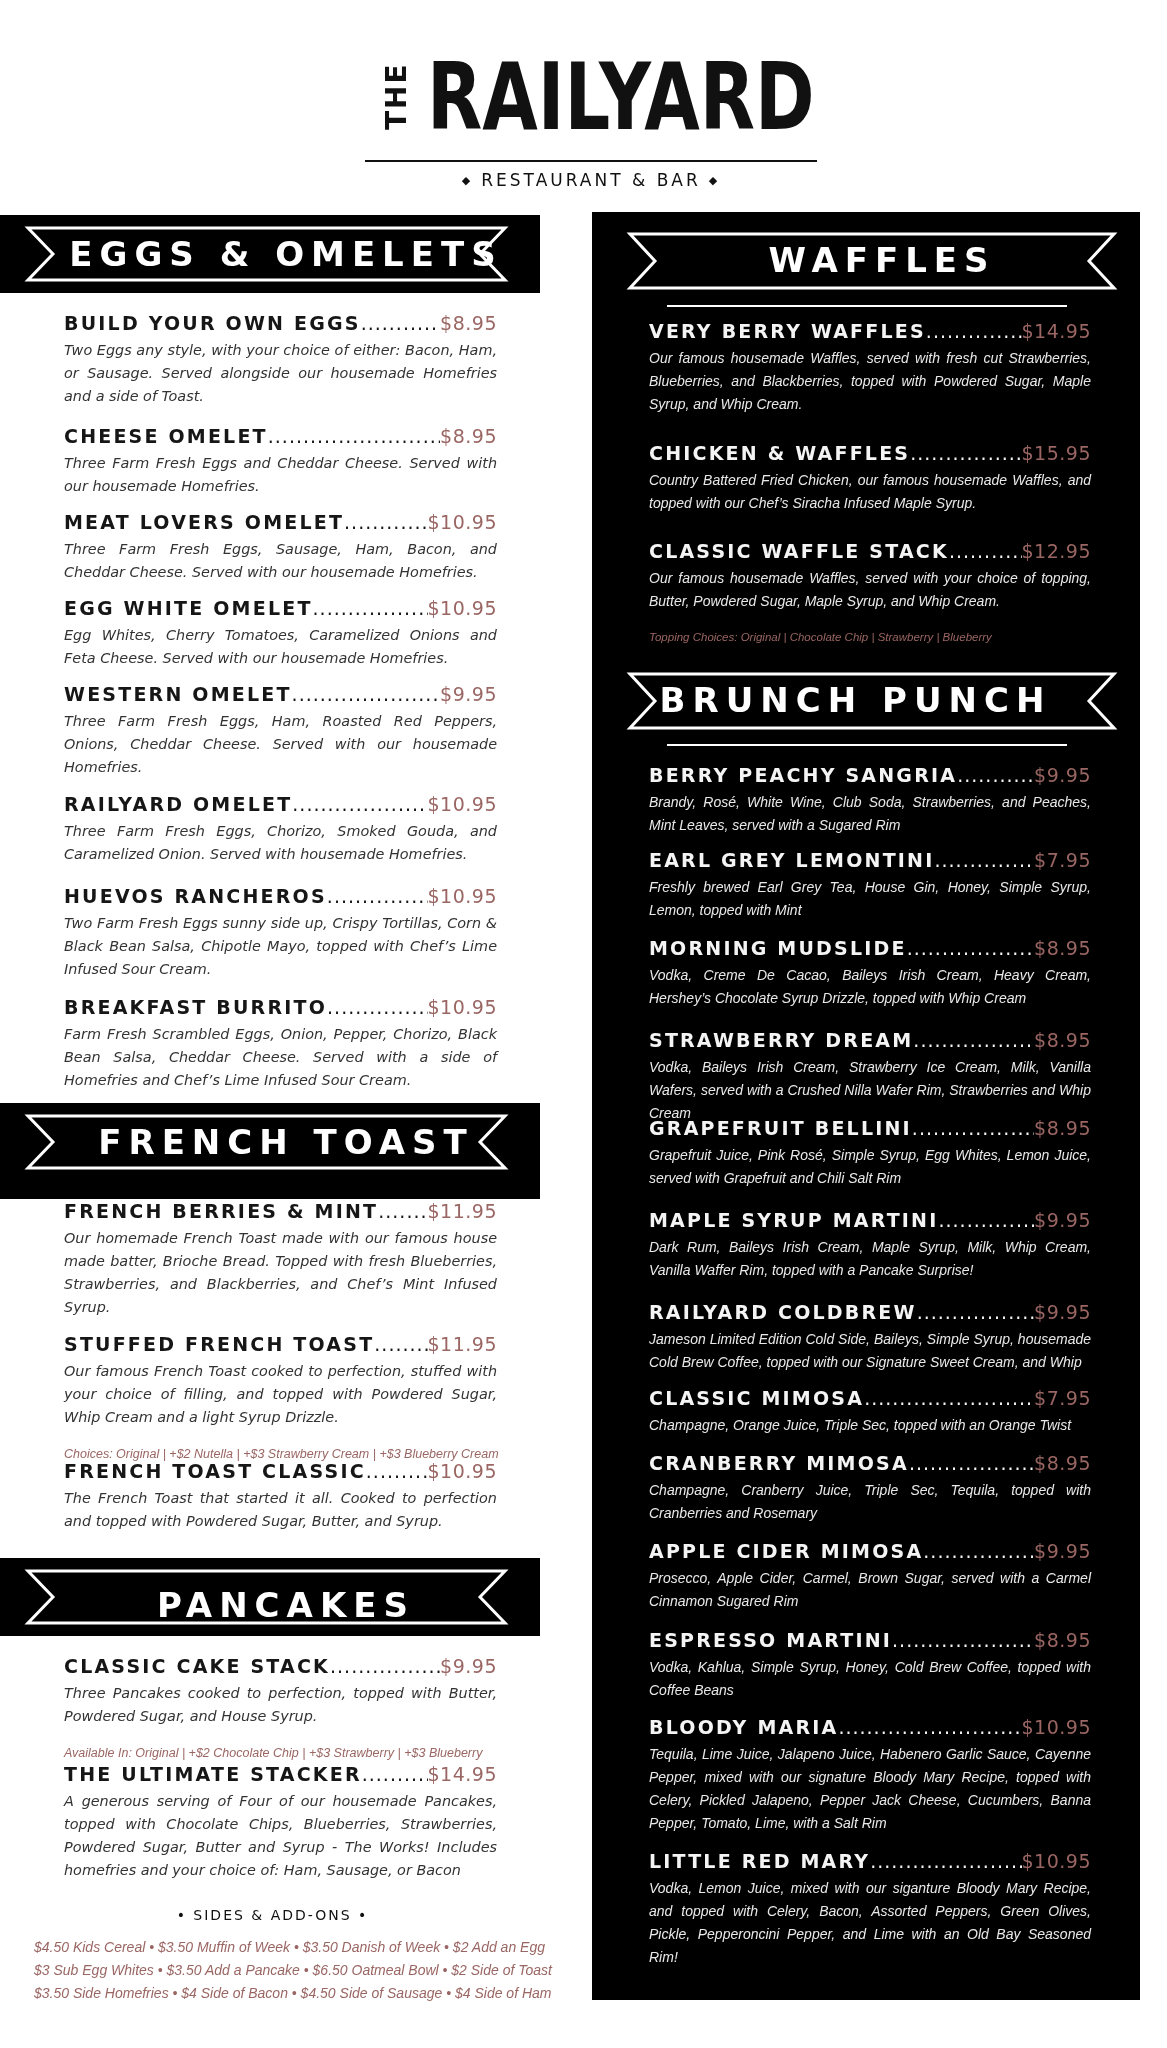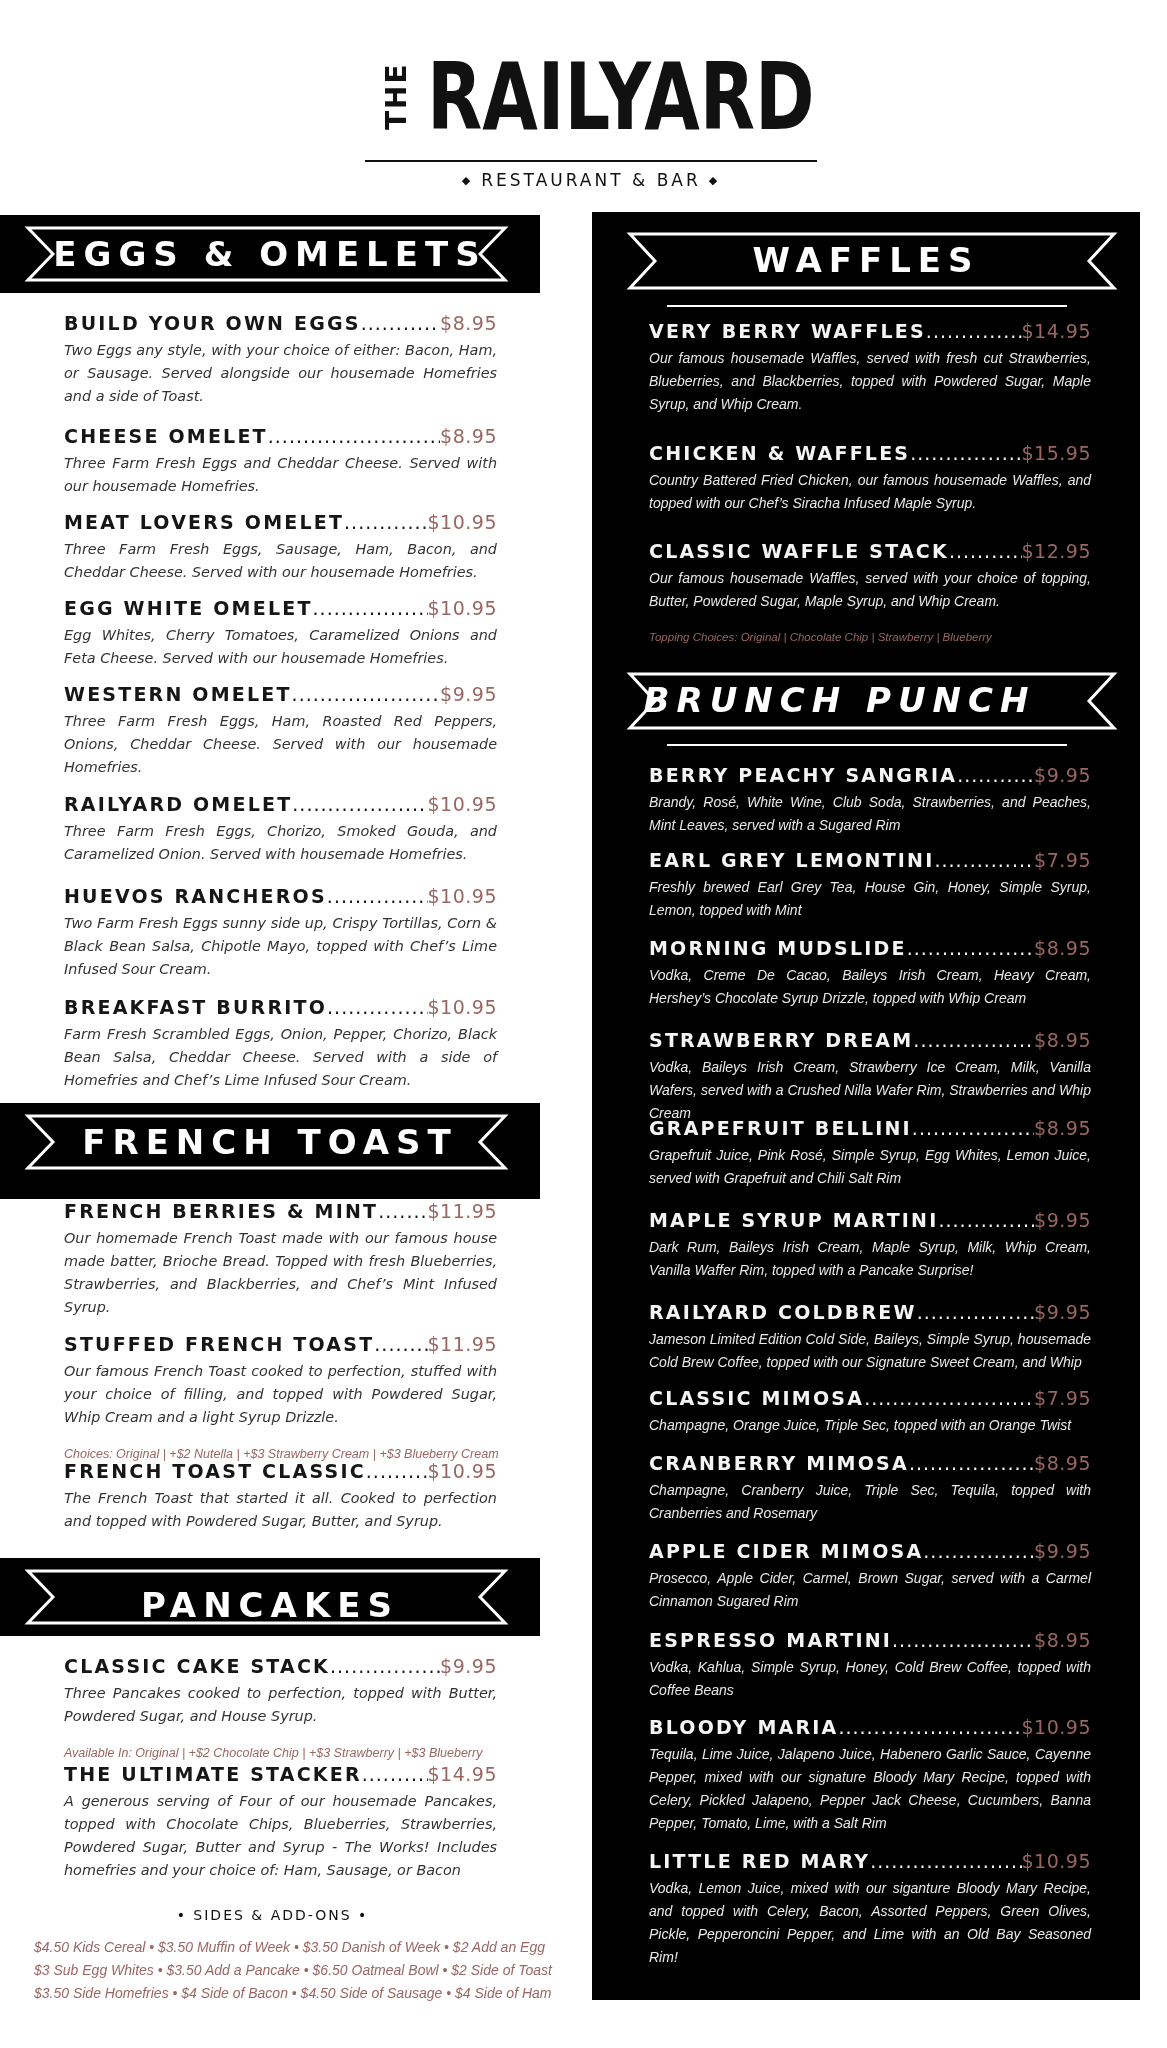--- a/index.html
+++ b/index.html
@@ -13,21 +13,21 @@
   .logo-word { position: absolute; left: 62px; top: 0; font-family: "DejaVu Sans", sans-serif; font-weight: bold;
     font-size: 92px; line-height: 1; color: #111; letter-spacing: 0px; transform: scaleX(0.78); transform-origin: left top; white-space: nowrap; }
   .logo-rule { position: absolute; left: 0; top: 108px; width: 452px; height: 2px; background: #111; }
   .logo-sub { position: absolute; left: 0; top: 118px; width: 452px; text-align: center;
     font-family: "DejaVu Sans", sans-serif; font-size: 17px; letter-spacing: 3px; color: #111; }
   .logo-sub .dia { font-size: 11px; vertical-align: 2px; margin: 0 8px; }
 
   
   .banner { position: absolute; background: #000; }
   .banner svg { position: absolute; left: 0; top: 0; }
-  .banner .btitle { position: absolute; left: 0; width: 100%; text-align: center; color: #fff;
+  .banner .btitle { position: absolute; left: 16px; width: 100%; text-align: center; color: #fff;
     font-family: "DejaVu Sans", sans-serif; font-weight: bold; letter-spacing: 7px; }
 
   
   .left-col { position: absolute; left: 0; top: 0; width: 545px; }
   .right-panel { position: absolute; left: 592px; top: 212px; width: 548px; height: 1788px; background: #000; }
 
   .item { position: absolute; }
   .item-head { display: flex; align-items: baseline; white-space: nowrap; overflow: hidden;
     font-family: "DejaVu Sans", sans-serif; font-size: 19px; letter-spacing: 2.2px; font-weight: bold; }
   .item-name { flex: 0 0 auto; }
@@ -231,21 +231,21 @@
   <div class="item" style="top:328px;">
     <div class="item-head">
         <span class="item-name">CLASSIC WAFFLE STACK</span>
         <span class="item-dots"></span>
         <span class="item-price">$12.95</span>
       </div>
     <div class="item-desc">Our famous housemade Waffles, served with your choice of topping, Butter, Powdered Sugar, Maple Syrup, and Whip Cream.</div>
     <div class="item-note">Topping Choices: Original | Chocolate Chip | Strawberry | Blueberry</div>
   </div>
 
-  <div class="banner" style="left:0;top:450px;width:495px;height:90px;font-style:italic;">
+  <div class="banner" style="left:0;top:450px;width:495px;height:90px;">
     <svg width="548" height="90">
         <polygon points="38,12 522,12 497,39 522,66 38,66 63,39" fill="none" stroke="#fff" stroke-width="3"></polygon>
         <line x1="75" y1="83" x2="475" y2="83" stroke="#fff" stroke-width="2"></line>
       </svg>
     <div class="btitle" style="top:18px;font-size:34px;">BRUNCH PUNCH</div>
   </div>
 
   <div class="item" style="top:552px;">
     <div class="item-head">
         <span class="item-name">BERRY PEACHY SANGRIA</span>

